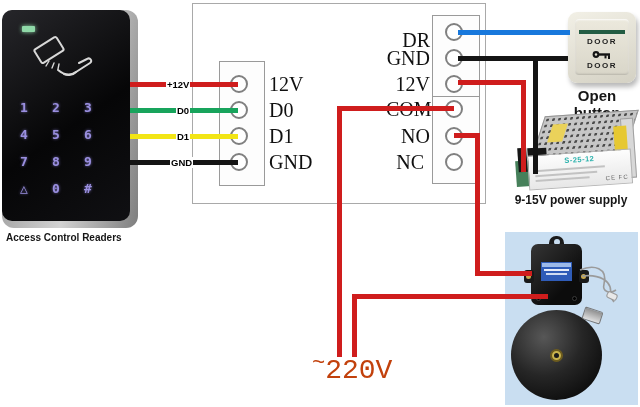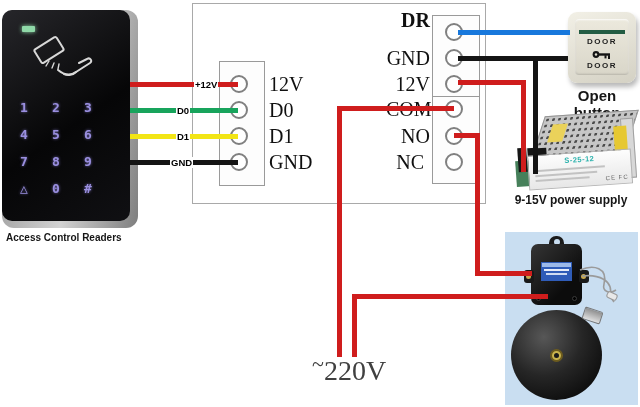--- a/index.html
+++ b/index.html
@@ -88,22 +88,22 @@
     border:1px solid #3a3a3a;box-sizing:border-box;}
   .striker{position:absolute;left:583px;top:309px;width:17px;height:11px;border-radius:2px;
     background:linear-gradient(#8f8f8f,#e0e0e0);border:1px solid #777;transform:rotate(18deg);}
   .dome{position:absolute;left:511px;top:310px;width:91px;height:90px;border-radius:50%;
     background:radial-gradient(circle at 36% 30%,#575757 0%,#262626 45%,#0c0c0c 82%);}
   .hub{position:absolute;left:550px;top:349px;width:13px;height:13px;border-radius:50%;
     background:#c9b44e;border:2px solid #6d5c1e;box-sizing:border-box;}
   .hubdot{position:absolute;left:554px;top:353px;width:5px;height:5px;border-radius:50%;
     background:#1a1a1a;}
   
-  .mains{position:absolute;left:312px;top:349px;font-family:Liberation Serif, serif;
-    font-size:28px;color:#404040;line-height:30px;}
+  .mains{position:absolute;left:312px;top:349px;font-family:Liberation Mono, monospace;
+    font-size:28px;color:#c2410c;line-height:30px;}
   .mains .tilde{font-size:22px;vertical-align:9px;}
 </style>
 </head>
 <body>
 
 <div class="scene">
 
   <div class="board"></div>
   <div class="tblock" style="left:219px;top:61px;width:44px;height:123px;"></div>
   <div class="tblock" style="left:432px;top:15px;width:46px;height:81px;"></div>
@@ -119,21 +119,21 @@
   <div class="tlabel" style="left:269px;top:126px;">D1</div>
   <div class="tlabel" style="left:269px;top:152px;">GND</div>
 
   <div class="hole" style="left:445px;top:23px;"></div>
   <div class="hole" style="left:445px;top:49px;"></div>
   <div class="hole" style="left:445px;top:75px;"></div>
   <div class="hole" style="left:445px;top:100px;"></div>
   <div class="hole" style="left:445px;top:127px;"></div>
   <div class="hole" style="left:445px;top:153px;"></div>
 
-  <div class="tlabel r" style="left:386px;top:10px;font-weight:bold;">DR</div>
+  <div class="tlabel r" style="left:386px;top:30px;">DR</div>
   <div class="tlabel r" style="left:386px;top:48px;">GND</div>
   <div class="tlabel r" style="left:386px;top:74px;">12V</div>
   <div class="tlabel r" style="left:386px;top:99px;">COM</div>
   <div class="tlabel r" style="left:386px;top:126px;">NO</div>
   <div class="tlabel r" style="left:380px;top:152px;">NC</div>
 
   <div class="reader-shell"></div>
   <div class="reader-face"></div>
   <div class="led"></div>
   <svg class="abs" style="left:28px;top:28px;" width="80" height="58" viewBox="0 0 80 58">
@@ -236,18 +236,18 @@
   <div class="wire wred" style="left:521px;top:80px;width:5px;height:92px;"></div>
 
   <div class="wire wred" style="left:337px;top:106px;width:117px;height:5px;"></div>
   <div class="wire wred" style="left:337px;top:106px;width:5px;height:251px;"></div>
   <div class="wire wred" style="left:454px;top:133px;width:26px;height:5px;"></div>
   <div class="wire wred" style="left:475px;top:133px;width:5px;height:141px;"></div>
   <div class="wire wred" style="left:475px;top:271px;width:57px;height:5px;"></div>
   <div class="wire wred" style="left:352px;top:294px;width:196px;height:5px;"></div>
   <div class="wire wred" style="left:352px;top:294px;width:5px;height:63px;"></div>
 
-  <div class="wlabel" style="left:166px;top:79px;margin-left:28px;">+12V</div>
+  <div class="wlabel" style="left:166px;top:79px;">+12V</div>
   <div class="wlabel" style="left:176px;top:105px;">D0</div>
   <div class="wlabel" style="left:176px;top:131px;">D1</div>
   <div class="wlabel" style="left:170px;top:157px;">GND</div>
 
 </div>
 
 </body></html>

